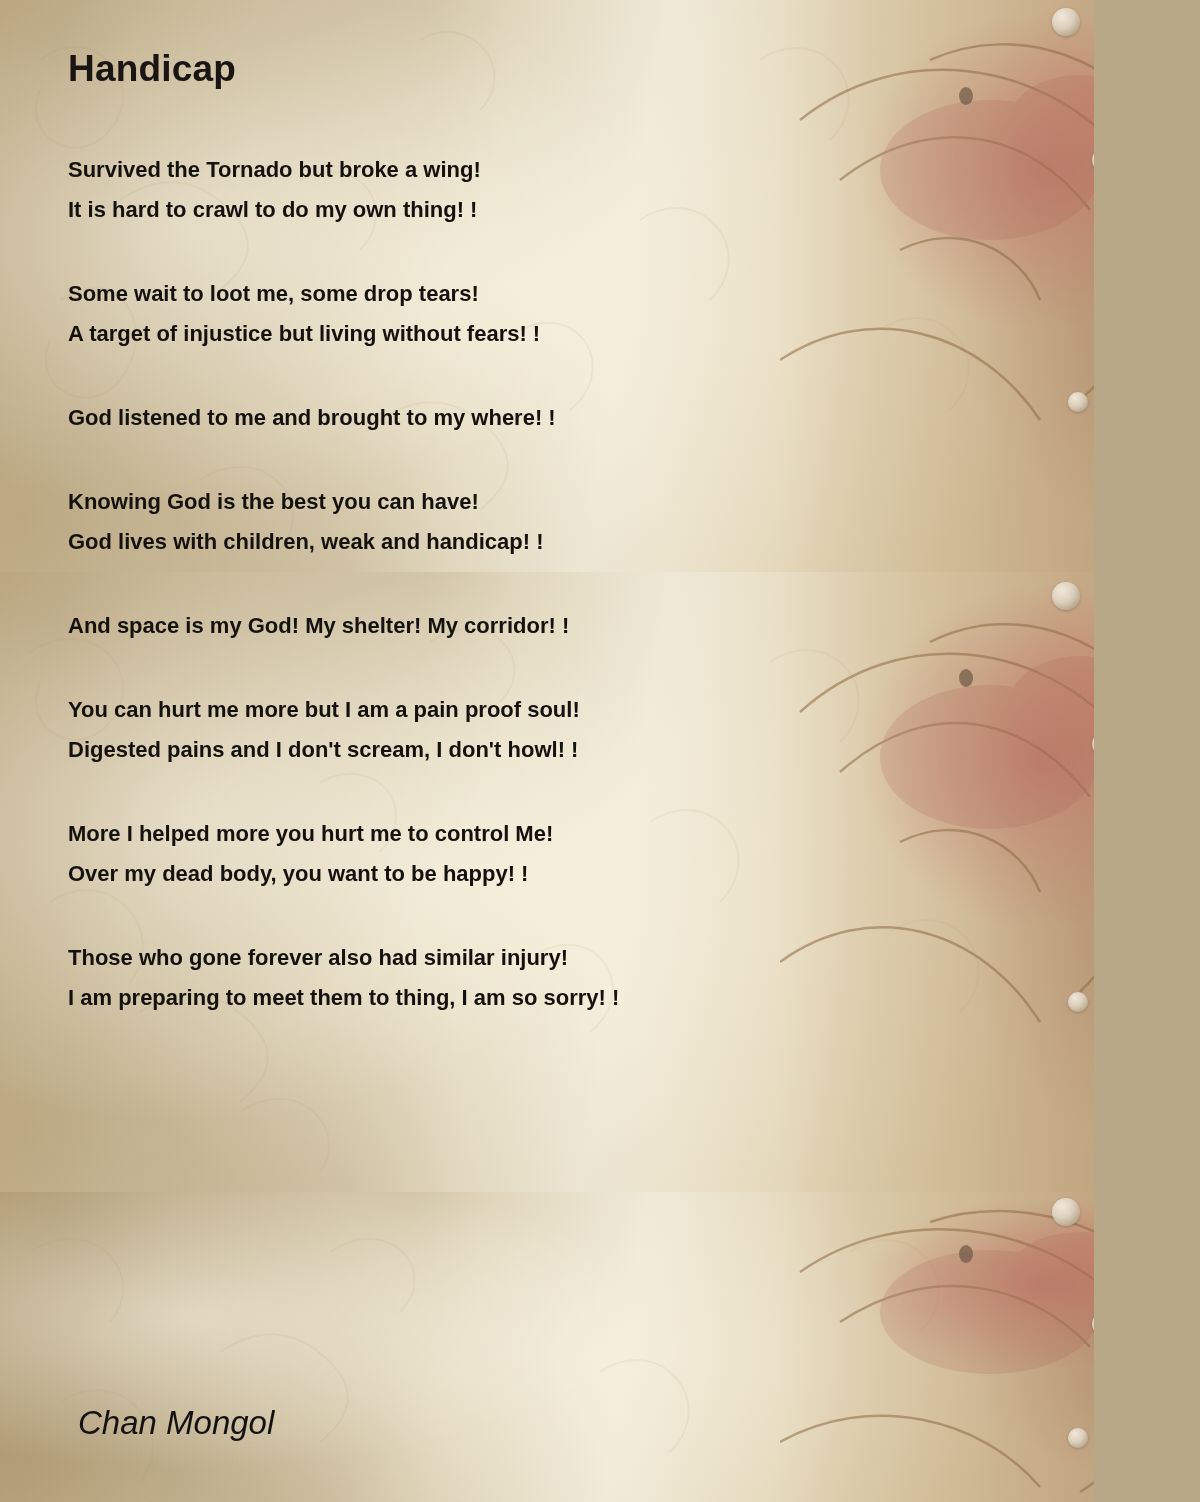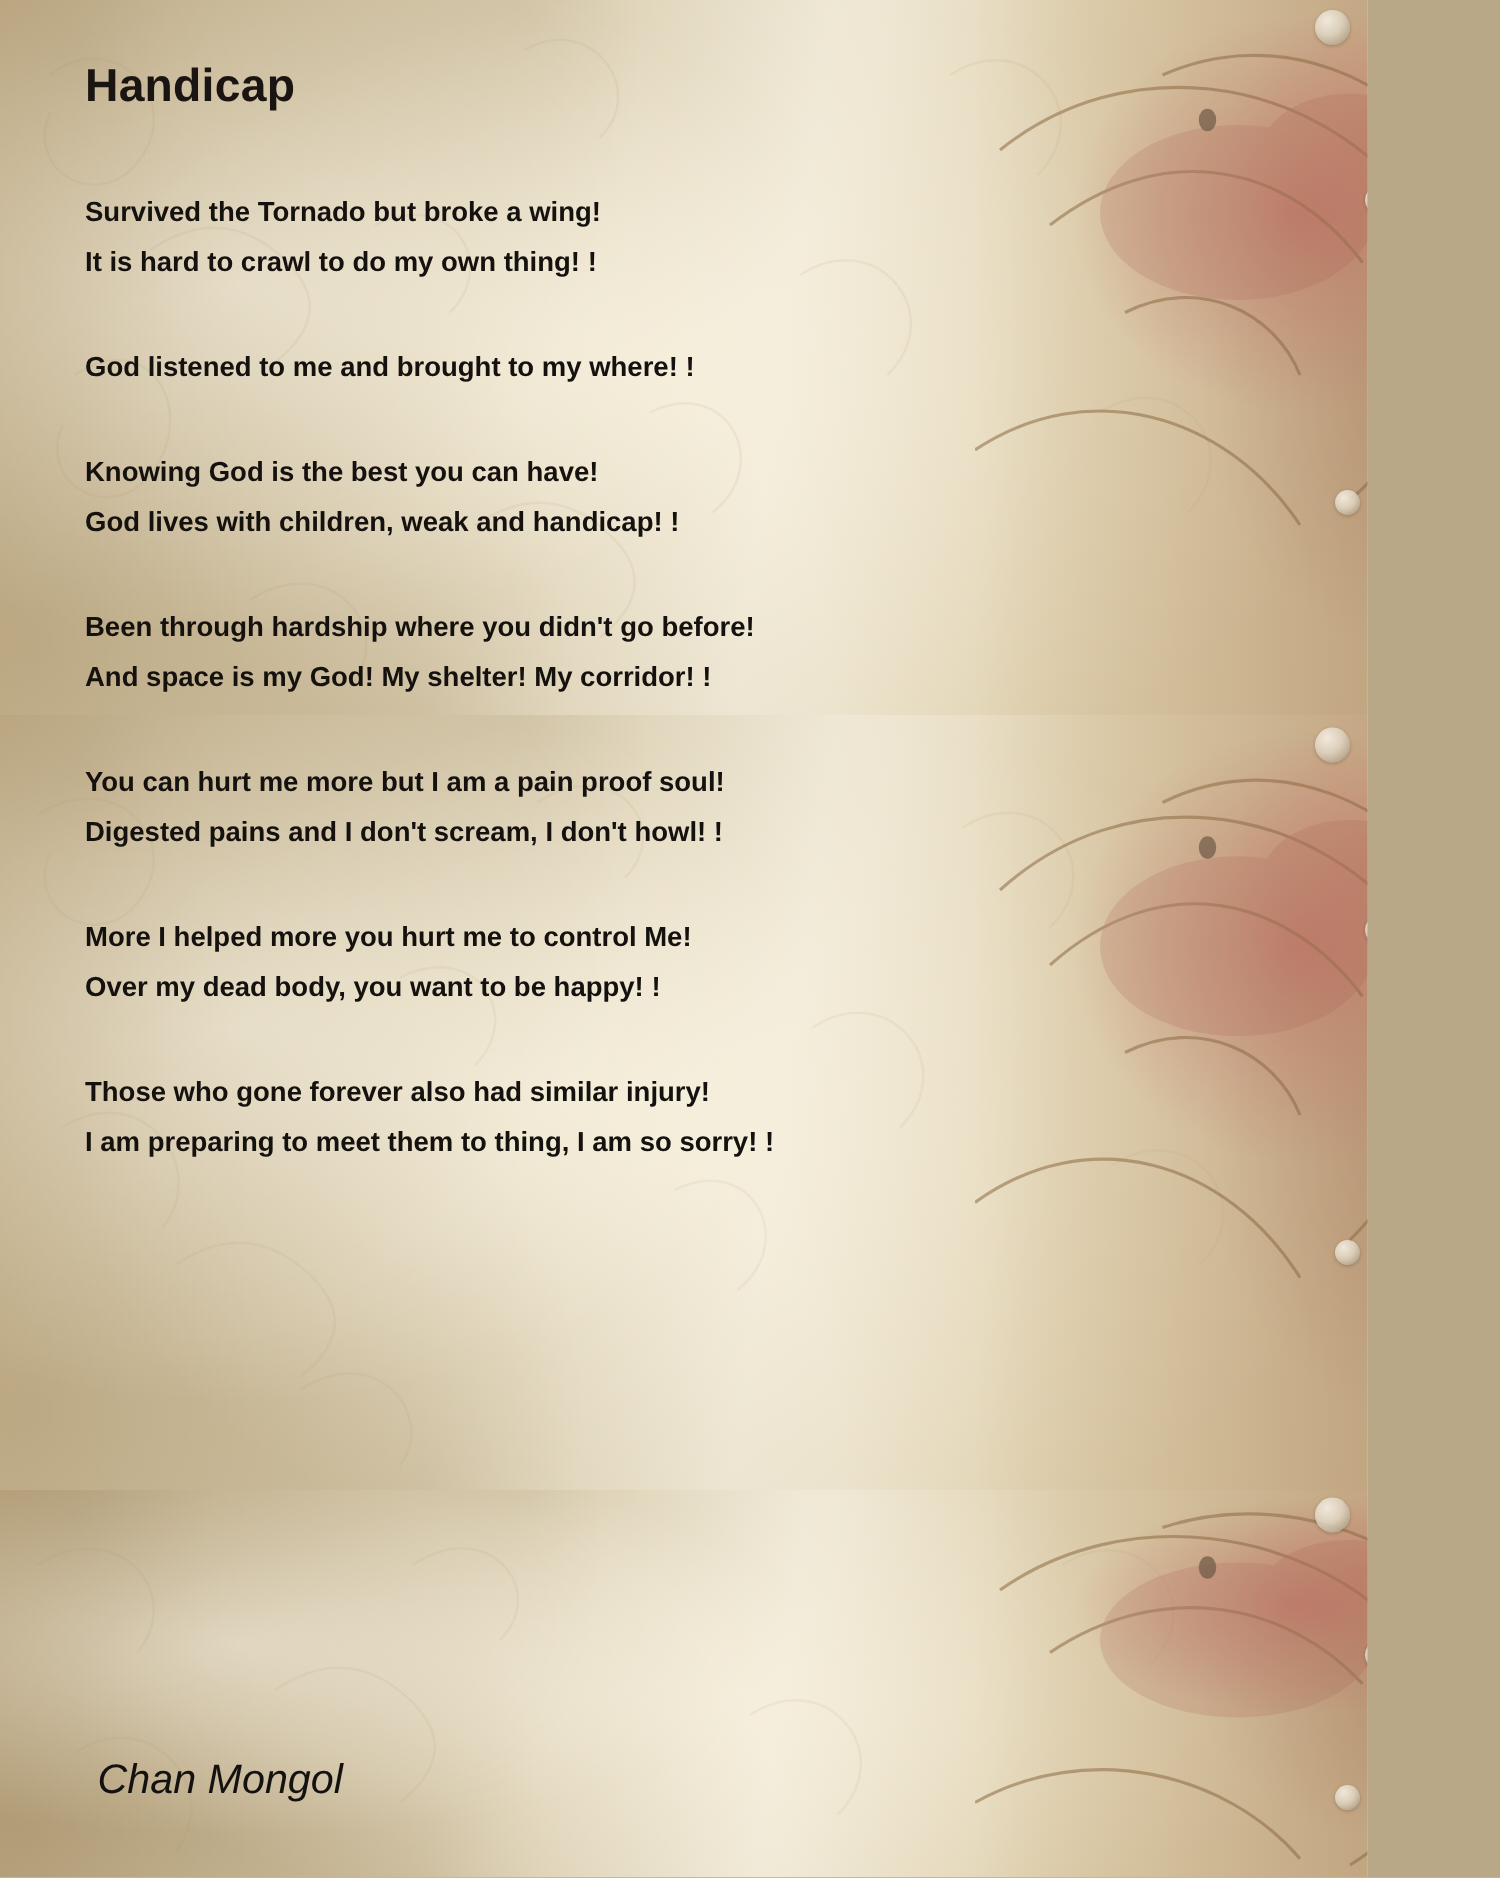--- a/index.html
+++ b/index.html
@@ -7,21 +7,21 @@
     padding: 0;
     background: #b9a887;
   }
 
   .page {
     position: relative;
     width: 1094px;
     height: 1502px;
     overflow: hidden;
     font-family: "Liberation Sans", sans-serif;
-    background-color: #86efac;
+    background-color: #fdba74;
   }
 
   
   .band {
     position: absolute;
     left: 0;
     width: 1200px;
     overflow: hidden;
   }
   .band-1 { top: 0px;    height: 572px; }
@@ -276,28 +276,31 @@
 
   <div class="content">
     <div class="title">Handicap</div>
 
     <div class="poem">
       <div class="stanza">
         <div class="line">Survived the Tornado but broke a wing!</div>
         <div class="line">It is hard to crawl to do my own thing! !</div>
       </div>
       <div class="stanza">
+        <div class="line">Some wait to loot me, some drop tears!</div>
+        <div class="line">A target of injustice but living without fears! !</div>
+      </div>
+      <div class="stanza">
         <div class="line">God listened to me and brought to my where! !</div>
       </div>
       <div class="stanza">
         <div class="line">Knowing God is the best you can have!</div>
         <div class="line">God lives with children, weak and handicap! !</div>
       </div>
       <div class="stanza">
-        <div class="line">Been through hardship where you didn't go before!</div>
         <div class="line">And space is my God! My shelter! My corridor! !</div>
       </div>
       <div class="stanza">
         <div class="line">You can hurt me more but I am a pain proof soul!</div>
         <div class="line">Digested pains and I don't scream, I don't howl! !</div>
       </div>
       <div class="stanza">
         <div class="line">More I helped more you hurt me to control Me!</div>
         <div class="line">Over my dead body, you want to be happy! !</div>
       </div>

